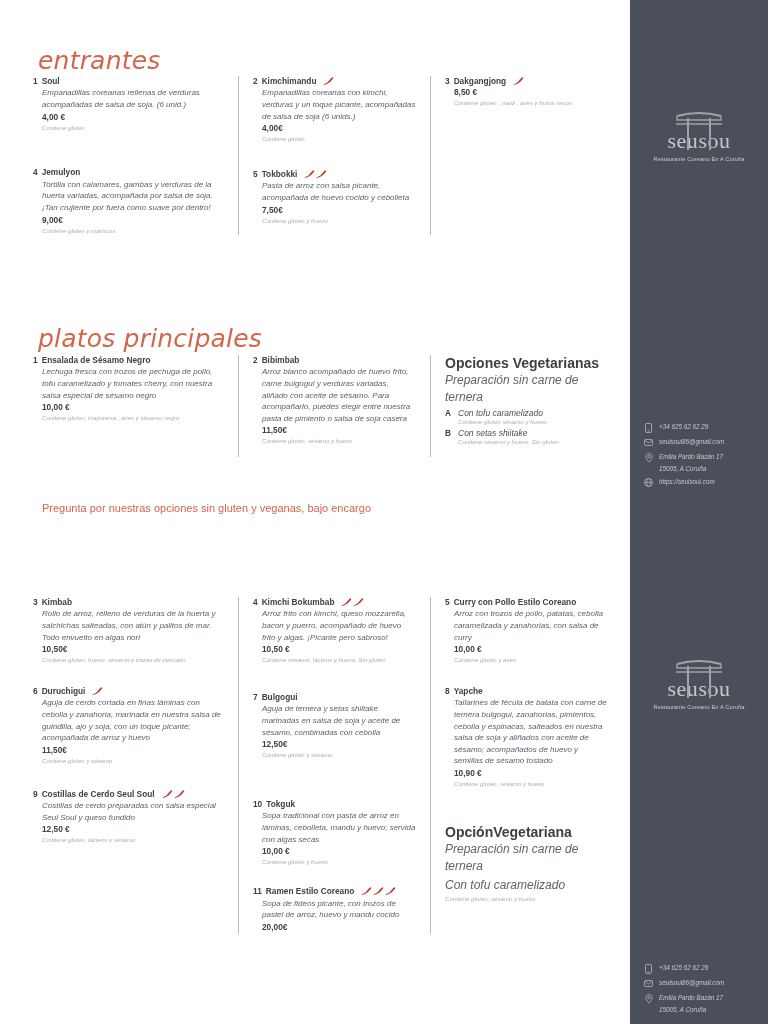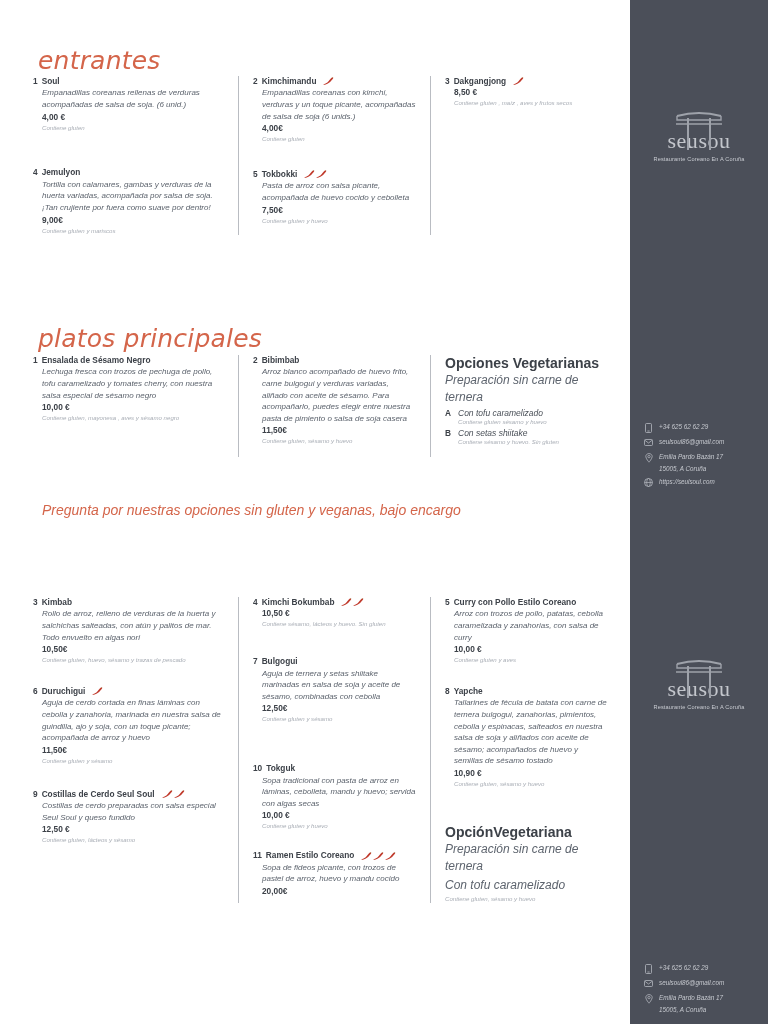--- a/index.html
+++ b/index.html
@@ -88,22 +88,21 @@
   }
   .veg-row { display: flex; gap: 5px; align-items: baseline; margin-top: 1px; }
   .veg-letter { font-size: 8.3px; font-weight: bold; color: #3c4148; width: 8px; }
   .veg-text { font-size: 8.5px; font-style: italic; color: #4a5058; }
   .veg-allerg {
     font-size: 6.1px; font-style: italic; color: #a8adb5;
     padding-left: 13px; margin-bottom: 2px; line-height: 1.3;
   }
 
   .gluten-note {
-    font-size: 14px;
-    font-style: italic;
+    font-size: 11px;
     color: #d4654a;
     font-weight: 500;
   }
 
   
   .sidebar {
     width: 138px; height: 1024px;
     background: #4b4f59;
     position: relative;
     color: #d7d9dd;
@@ -338,20 +337,21 @@
                   <span class="chili"><svg width="11" height="8" viewBox="0 0 11 8">
                       <path d="M10.2 0.6 C9 0.2 8.1 1.0 7.4 1.9 C6.3 3.3 5.0 5.2 3.0 6.2 C1.8 6.8 0.6 7.0 0.4 7.4 C0.2 7.8 1.4 7.9 2.6 7.6 C5.2 6.9 7.2 5.2 8.4 3.6 C9.2 2.5 10.6 1.5 10.2 0.6 Z" fill="#c0392b"></path>
                       <path d="M10.2 0.6 C9.9 0.4 9.3 0.5 9.0 0.9 C9.5 1.0 9.9 1.2 10.2 0.6 Z" fill="#8e8f45"></path>
                     </svg></span>
                   <span class="chili"><svg width="11" height="8" viewBox="0 0 11 8">
                       <path d="M10.2 0.6 C9 0.2 8.1 1.0 7.4 1.9 C6.3 3.3 5.0 5.2 3.0 6.2 C1.8 6.8 0.6 7.0 0.4 7.4 C0.2 7.8 1.4 7.9 2.6 7.6 C5.2 6.9 7.2 5.2 8.4 3.6 C9.2 2.5 10.6 1.5 10.2 0.6 Z" fill="#c0392b"></path>
                       <path d="M10.2 0.6 C9.9 0.4 9.3 0.5 9.0 0.9 C9.5 1.0 9.9 1.2 10.2 0.6 Z" fill="#8e8f45"></path>
                     </svg></span>
                 </span>
               </div>
+              <div class="dish-desc">Arroz frito con kimchi, queso mozzarella, bacon y puerro, acompañado de huevo frito y algas. ¡Picante pero sabroso!</div>
               <div class="dish-price">10,50 €</div>
               <div class="dish-allergens">Contiene sésamo, lácteos y huevo. Sin gluten</div>
             </div>
             <div class="dish" style="margin-bottom: 40px;">
               <div class="dish-head">
                 <span class="dish-num">7</span>
                 <span class="dish-name">Bulgogui</span>
               </div>
               <div class="dish-desc">Aguja de ternera y setas shiitake marinadas en salsa de soja y aceite de sésamo, combinadas con cebolla</div>
               <div class="dish-price">12,50€</div>

